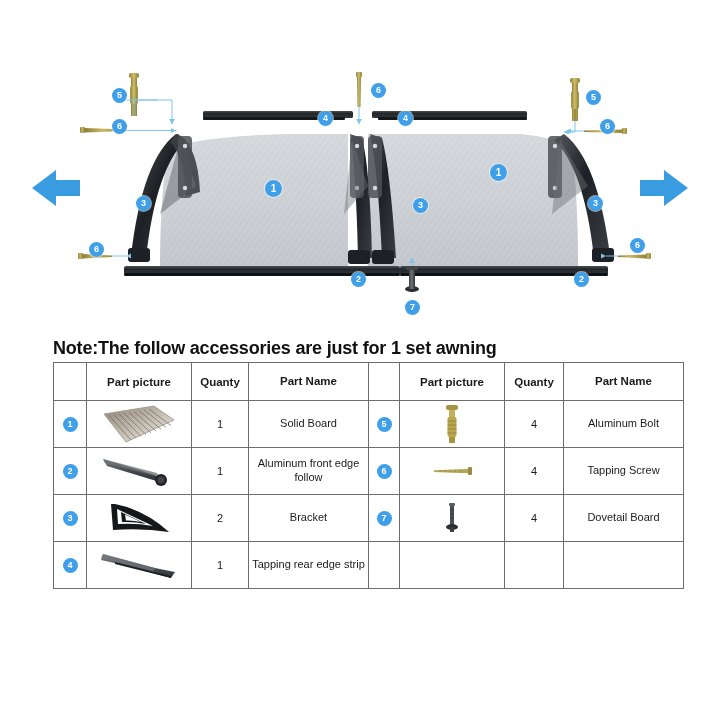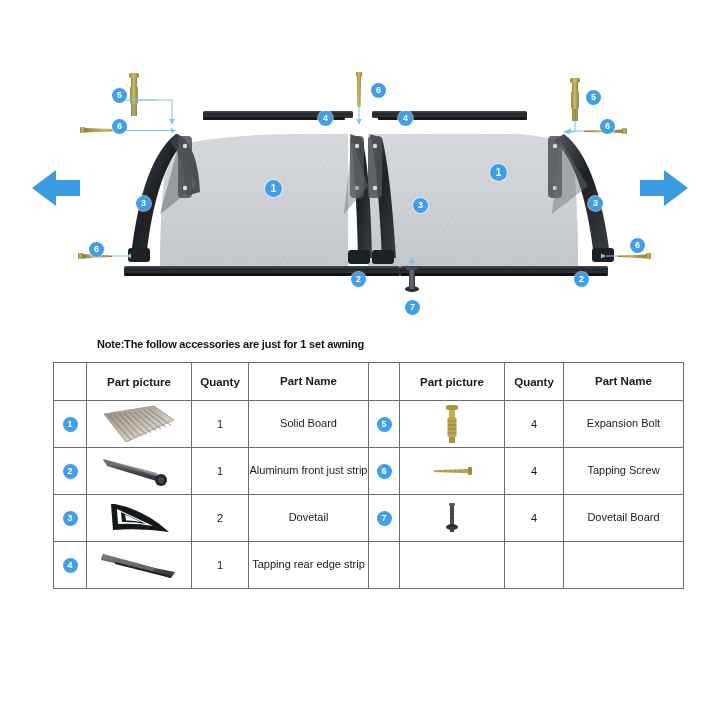--- a/index.html
+++ b/index.html
@@ -11,22 +11,22 @@
   #diagram svg{display:block;}
 
   
   .badge{position:absolute;width:17px;height:17px;border-radius:50%;
          background:#3f9fe8;color:#fff;font-size:10px;font-weight:bold;
          display:flex;align-items:center;justify-content:center;
          box-shadow:0 0 0 1px rgba(255,255,255,.55);line-height:1;}
   .badge.sm{width:15px;height:15px;font-size:9px;}
 
   
-  #note{position:absolute;left:53px;top:338px;font-size:11px;font-weight:bold;
-        letter-spacing:-.2px;color:#111;margin-left:44px;}
+  #note{position:absolute;left:53px;top:338px;font-size:18px;font-weight:bold;
+        letter-spacing:-.2px;color:#111;}
 
   
   #parts-table{position:absolute;left:53px;top:362px;width:622px;
                border-collapse:collapse;table-layout:fixed;}
   #parts-table td,#parts-table th{border:1px solid #6d6d6d;padding:0;
        text-align:center;vertical-align:middle;font-size:11px;color:#1a1a1a;
        background:#fff;}
   #parts-table th{font-weight:bold;height:37px;font-size:11.5px;}
   #parts-table td{height:46px;}
   .c-num{width:32px;}
@@ -309,21 +309,21 @@
           <g stroke="#8a7a30" stroke-width=".7">
             <line x1="9.5" y1="18" x2="18.5" y2="18"></line>
               <line x1="9.5" y1="22" x2="18.5" y2="22"></line>
             <line x1="9.5" y1="26" x2="18.5" y2="26"></line>
               <line x1="9.5" y1="30" x2="18.5" y2="30"></line>
           </g>
           <rect x="11" y="34" width="6" height="6" fill="#a8953f"></rect>
         </svg>
       </td>
       <td class="c-qty2">4</td>
-      <td class="c-name2">Expansion Bolt</td>
+      <td class="c-name2">Aluminum Bolt</td>
     </tr>
 
     <tr>
       <td class="numcell">
         <div class="badge sm">2</div>
       </td>
       <td class="piccell">
         <svg width="80" height="36" viewBox="0 0 80 36">
           <defs>
               <linearGradient id="afG" x1="0" y1="0" x2="0" y2="1">
@@ -332,21 +332,21 @@
             <stop offset="100%" stop-color="#2a2d31"></stop>
               </linearGradient>
             </defs>
           <path d="M4 6 L56 22 L64 30 L8 13 Z" fill="url(#afG)"></path>
           <path d="M4 6 L58 20 L60 24 L6 10 Z" fill="#6b7075" opacity=".75"></path>
           <ellipse cx="62" cy="27" rx="6" ry="6" fill="#1f2226"></ellipse>
           <ellipse cx="62" cy="27" rx="3.5" ry="3.5" fill="#41454a"></ellipse>
         </svg>
       </td>
       <td class="c-qty">1</td>
-      <td class="c-name">Aluminum front just strip</td>
+      <td class="c-name">Aluminum front edge follow</td>
 
       <td class="numcell">
         <div class="badge sm">6</div>
       </td>
       <td class="piccell">
         <svg width="60" height="20" viewBox="0 0 60 20">
           <rect x="46" y="6" width="4" height="8" rx="1" fill="#9a8c45"></rect>
           <path d="M46 8 L12 9.2 L12 11 L46 12.2 Z" fill="#b5a554"></path>
           <g stroke="#8a7c38" stroke-width=".6">
             <line x1="18" y1="9" x2="18" y2="11.2"></line>
@@ -367,21 +367,21 @@
       </td>
       <td class="piccell">
         <svg width="72" height="36" viewBox="0 0 72 36">
           <path d="M8 4 L10 30 Q40 28 66 32 Q42 10 12 4 Z" fill="#15181b"></path>
           <path d="M14 9 L15 24 Q34 23 50 26 Z" fill="#ffffff"></path>
           <path d="M18 12 L19 22 Q32 21.5 43 24 Z" fill="#15181b"></path>
           <path d="M22 14.5 L23 20.5 Q31 20.2 38 22 Z" fill="#ffffff"></path>
         </svg>
       </td>
       <td class="c-qty">2</td>
-      <td class="c-name">Dovetail</td>
+      <td class="c-name">Bracket</td>
 
       <td class="numcell">
         <div class="badge sm">7</div>
       </td>
       <td class="piccell">
         <svg width="24" height="36" viewBox="0 0 24 36">
           <rect x="9" y="3" width="6" height="3" rx="1" fill="#5a5e62"></rect>
           <rect x="10" y="6" width="4" height="19" fill="#4a4e52"></rect>
           <g stroke="#2c2f33" stroke-width=".6">
             <line x1="10" y1="10" x2="14" y2="10"></line>

